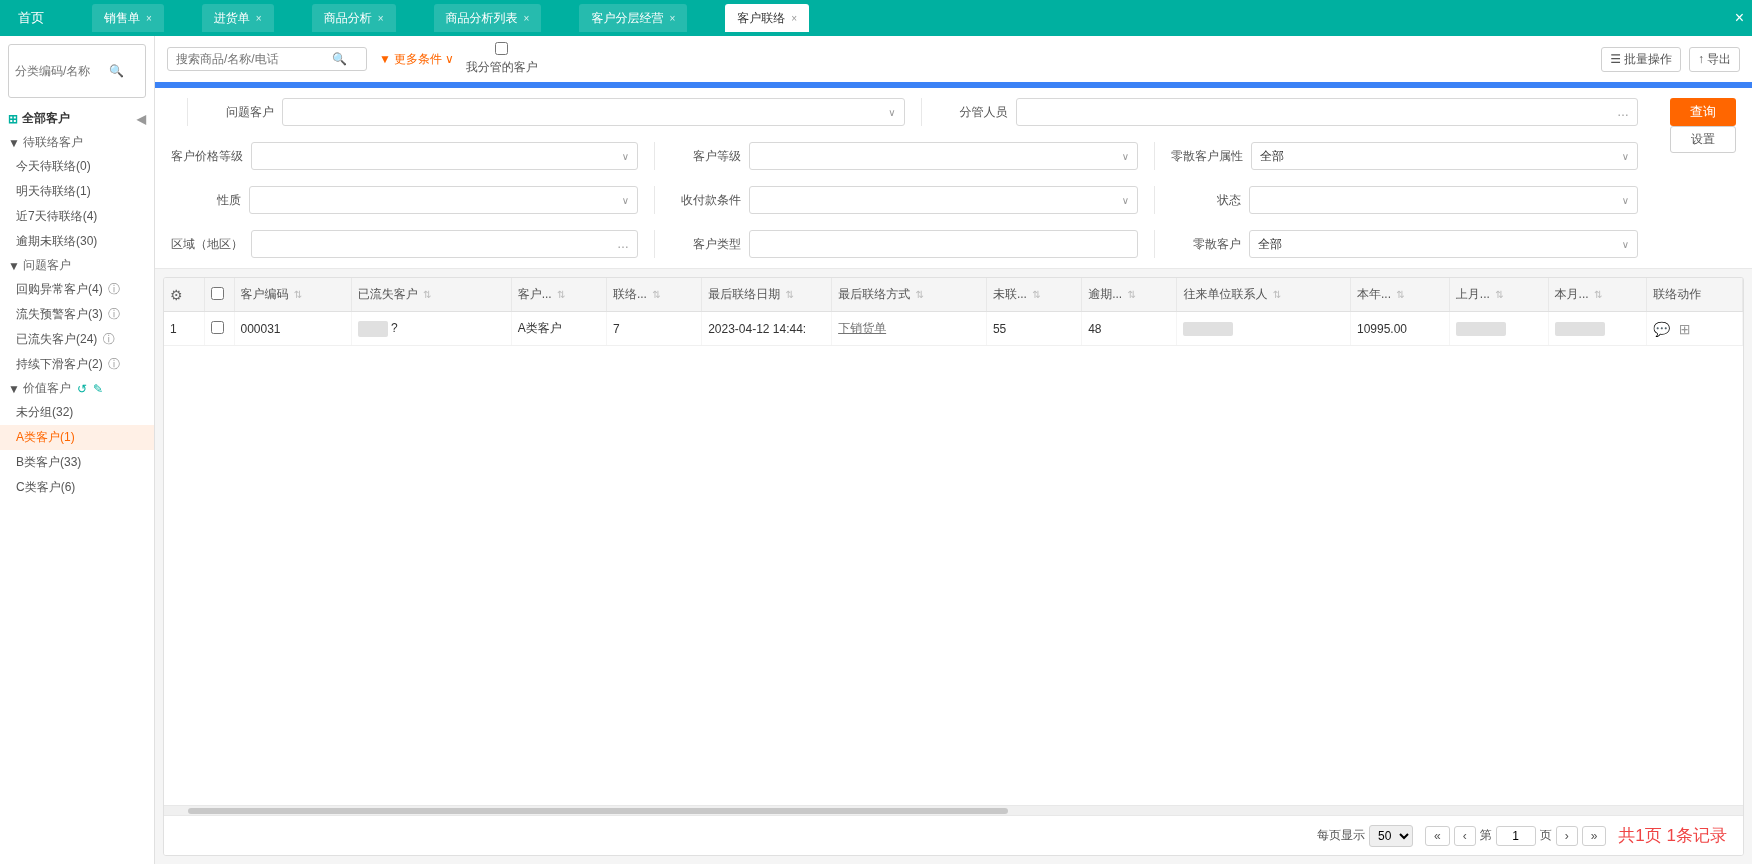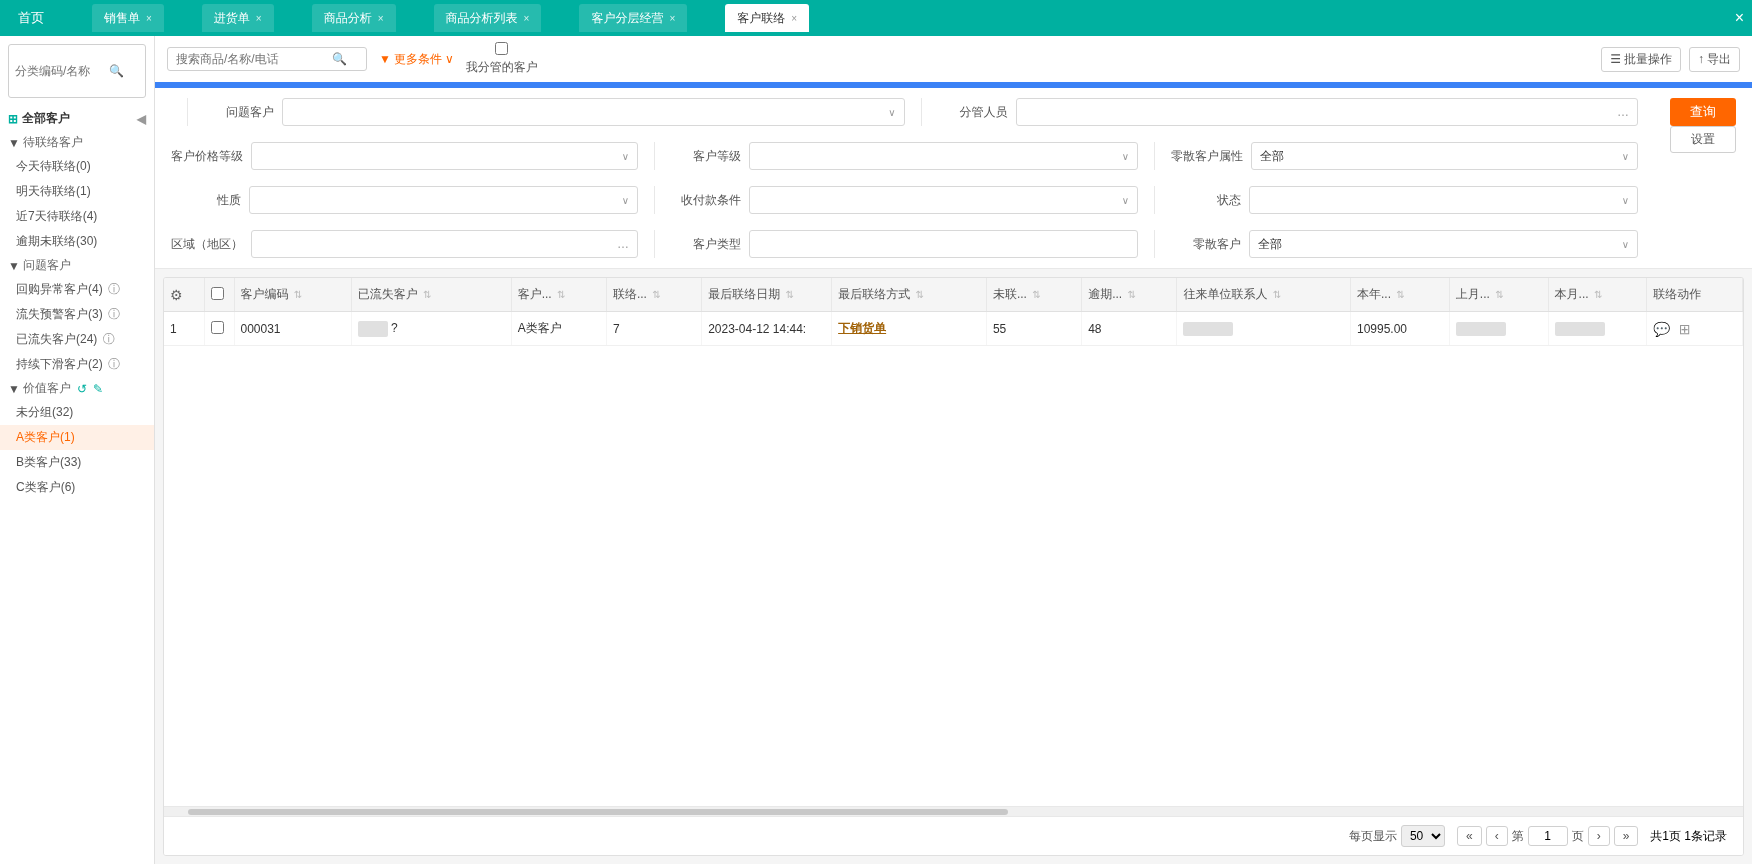--- a/index.html
+++ b/index.html
@@ -315,24 +315,23 @@
     }
     td {
       padding: 8px 6px;
       border-bottom: 1px solid #f0f0f0;
       border-right: 1px solid #f5f5f5;
       color: #333;
       font-size: 12px;
       white-space: nowrap;
     }
     .link-text {
-      color: #a16207;
+      color: #737373;
       cursor: pointer;
       text-decoration: underline;
-      font-weight: bold;
     }
     .name-placeholder {
       display: inline-block;
       width: 30px;
       height: 16px;
       background: #e0e0e0;
       border-radius: 2px;
       vertical-align: middle;
     }
     .amount-placeholder {
@@ -382,22 +381,22 @@
     }
     .page-input {
       border: 1px solid #d0d0d0;
       border-radius: 3px;
       padding: 2px 6px;
       width: 40px;
       text-align: center;
       font-size: 12px;
     }
     .total-info {
-      color: #000000;
-      font-size: 12px;
+      color: #ef4444;
+      font-size: 17px;
     }
 
     
     .table-scroll-bar {
       height: 10px;
       background: #f0f0f0;
       border-top: 1px solid #e8e8e8;
       display: flex;
       align-items: center;
       padding: 0 4px;

